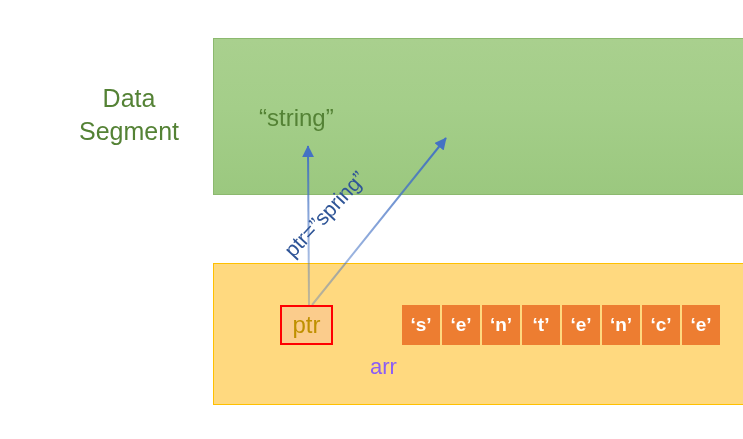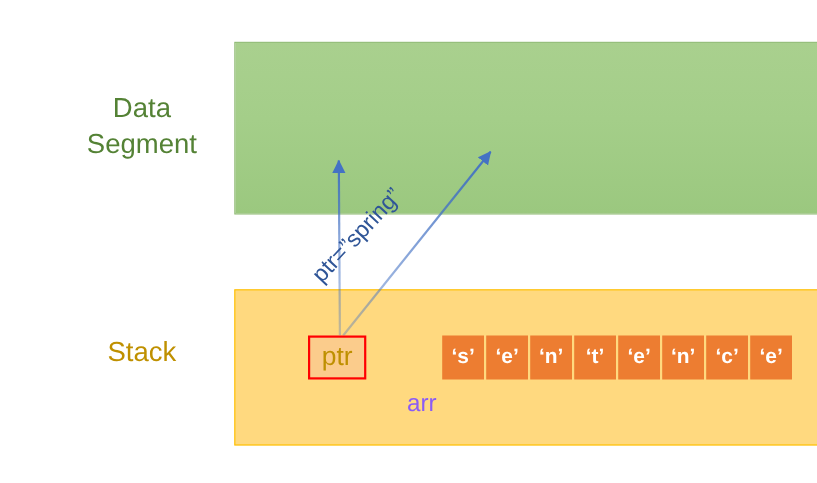--- a/index.html
+++ b/index.html
@@ -145,25 +145,25 @@
 </head>
 <body>
 
 <div id="canvas">
 
   <div class="region" id="data-segment-box"></div>
 
   <div class="side-label" id="data-segment-label">Data
 Segment</div>
 
+  <div class="literal" id="literal-string">“string”</div>
 
 
   <div class="region" id="stack-box"></div>
 
-  <div class="side-label" id="stack-label">Stack</div>
 
   <svg id="arrows-layer" viewBox="0 0 743 439">
     <defs>
       <marker id="arrowhead" markerWidth="7" markerHeight="7" refX="5.6" refY="3" orient="auto">
         <path d="M0,0 L6,3 L0,6 z" fill="#4472c4"></path>
       </marker>
       <linearGradient id="fadeVert" x1="0" y1="1" x2="0" y2="0">
         <stop offset="0%" stop-color="#4472c4" stop-opacity="0.32"></stop>
         <stop offset="55%" stop-color="#4472c4" stop-opacity="0.62"></stop>
         <stop offset="100%" stop-color="#4472c4" stop-opacity="1"></stop>

